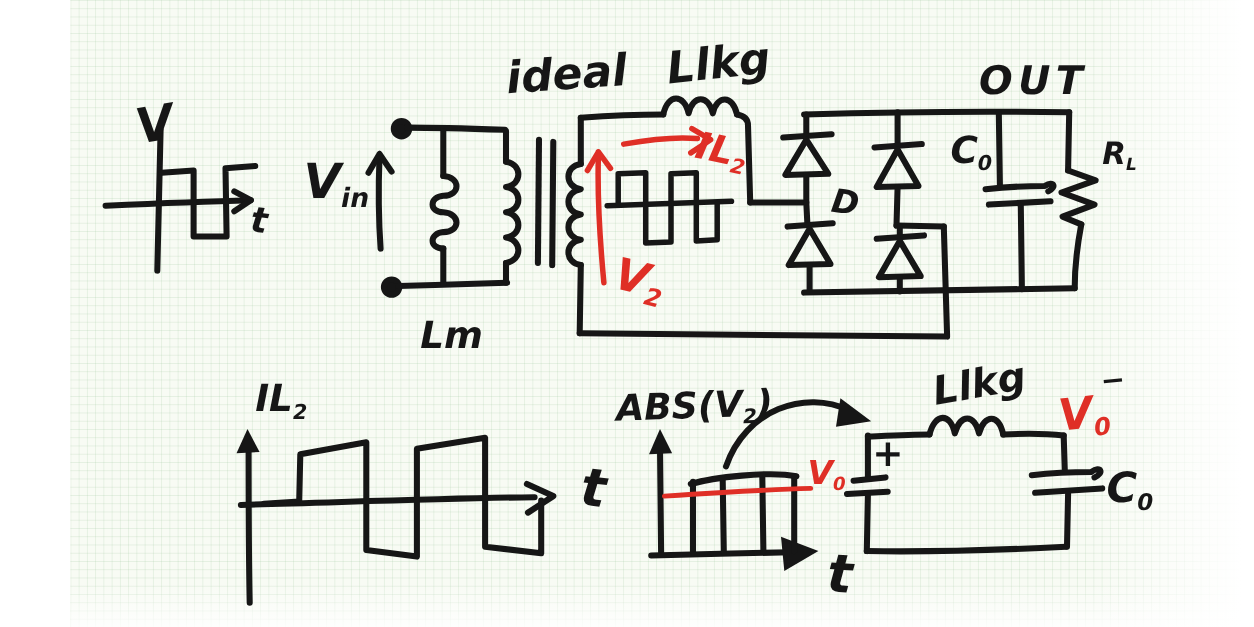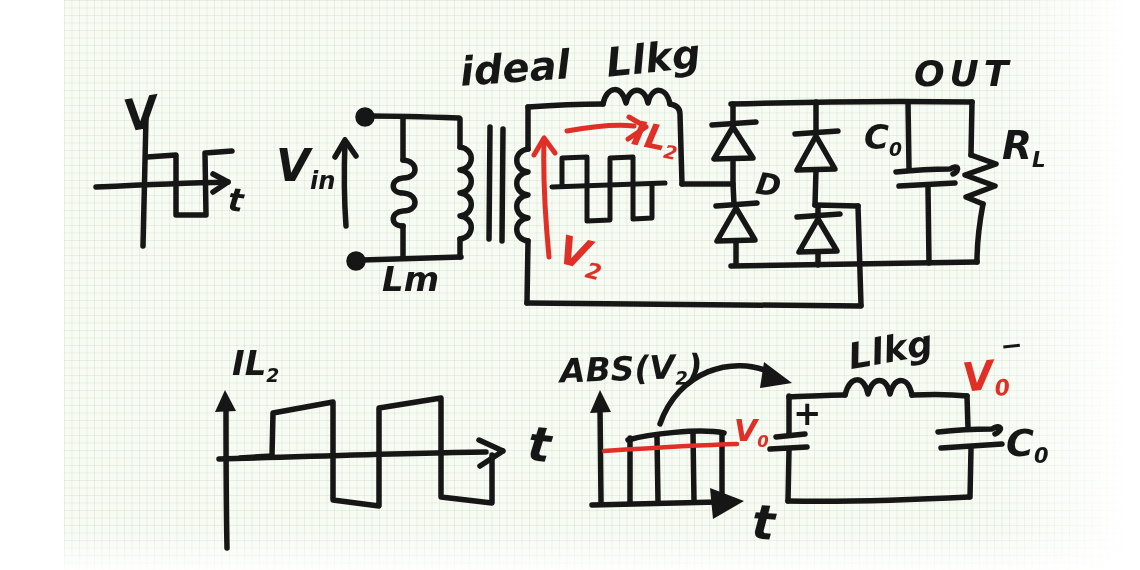--- a/index.html
+++ b/index.html
@@ -171,32 +171,32 @@
     <g stroke-width="4.5">
       <path d="M604,451 C650,448 700,445 737,444"></path>
     </g>
   </g>
 </svg>
 
 <div class="lbl" style="left:124px;top:92px;font-size:44px;transform:rotate(-10deg);"><span>V</span></div>
 <div class="lbl" style="left:228px;top:184px;font-size:32px;transform:rotate(6deg);"><span>t</span></div>
 
 <div class="lbl" style="left:276px;top:144px;font-size:44px;"><span>V</span><span class="sub">in</span></div>
-<div class="lbl" style="left:382px;top:262px;font-size:34px;"><span>Lm</span></div>
+<div class="lbl" style="left:382px;top:288px;font-size:34px;"><span>Lm</span></div>
 
 <div class="lbl" style="left:460px;top:48px;font-size:40px;transform:rotate(-4deg);"><span>ideal</span></div>
 <div class="lbl" style="left:606px;top:38px;font-size:40px;transform:rotate(-6deg);"><span>Llkg</span></div>
 
 <div class="lbl red" style="left:632px;top:120px;font-size:34px;transform:rotate(12deg);"><span>IL</span><span class="sub">2</span></div>
 <div class="lbl red" style="left:558px;top:234px;font-size:40px;transform:rotate(14deg);"><span>V</span><span class="sub">2</span></div>
 
 <div class="lbl" style="left:756px;top:170px;font-size:30px;transform:rotate(8deg);"><span>D</span></div>
-<div class="lbl" style="left:890px;top:56px;font-size:36px;letter-spacing:5px;margin-left:24px;"><span>OUT</span></div>
+<div class="lbl" style="left:890px;top:56px;font-size:36px;letter-spacing:5px;"><span>OUT</span></div>
 <div class="lbl" style="left:864px;top:120px;font-size:34px;"><span>C</span><span class="sub">0</span></div>
-<div class="lbl" style="left:1002px;top:126px;font-size:39px;"><span>R</span><span class="sub">L</span></div>
+<div class="lbl" style="left:1002px;top:126px;font-size:28px;"><span>R</span><span class="sub">L</span></div>
 
 <div class="lbl" style="left:232px;top:346px;font-size:34px;"><span>IL</span><span class="sub">2</span></div>
 <div class="lbl" style="left:528px;top:420px;font-size:48px;transform:rotate(6deg);"><span>t</span></div>
 
 <div class="lbl" style="left:560px;top:352px;font-size:33px;transform:rotate(-2deg);"><span>ABS(V</span><span class="sub">2</span><span>)</span></div>
 <div class="lbl" style="left:752px;top:498px;font-size:48px;transform:rotate(4deg);"><span>t</span></div>
 <div class="lbl red" style="left:734px;top:416px;font-size:30px;"><span>V</span><span class="sub">0</span></div>
 
 <div class="lbl" style="left:848px;top:332px;font-size:36px;transform:rotate(-10deg);"><span>Llkg</span></div>
 <div class="lbl red" style="left:962px;top:344px;font-size:40px;transform:rotate(-6deg);"><span>V</span><span class="sub">0</span><span class="macron">‾</span></div>

